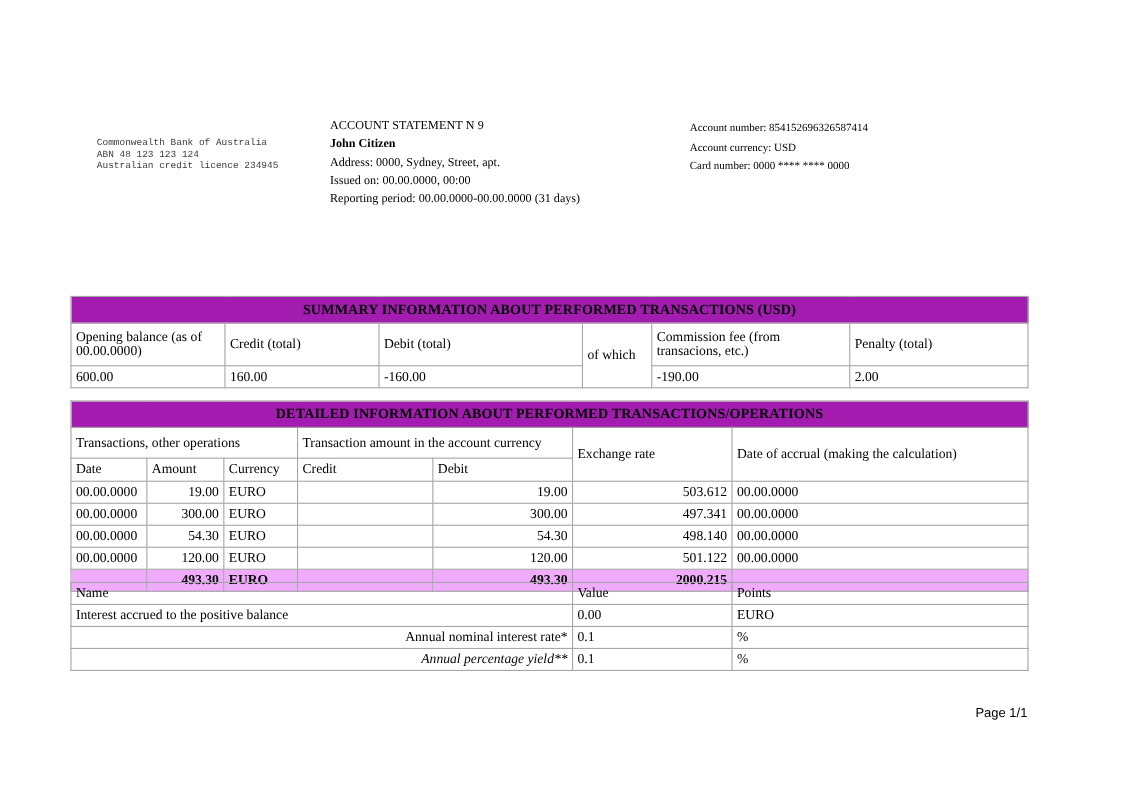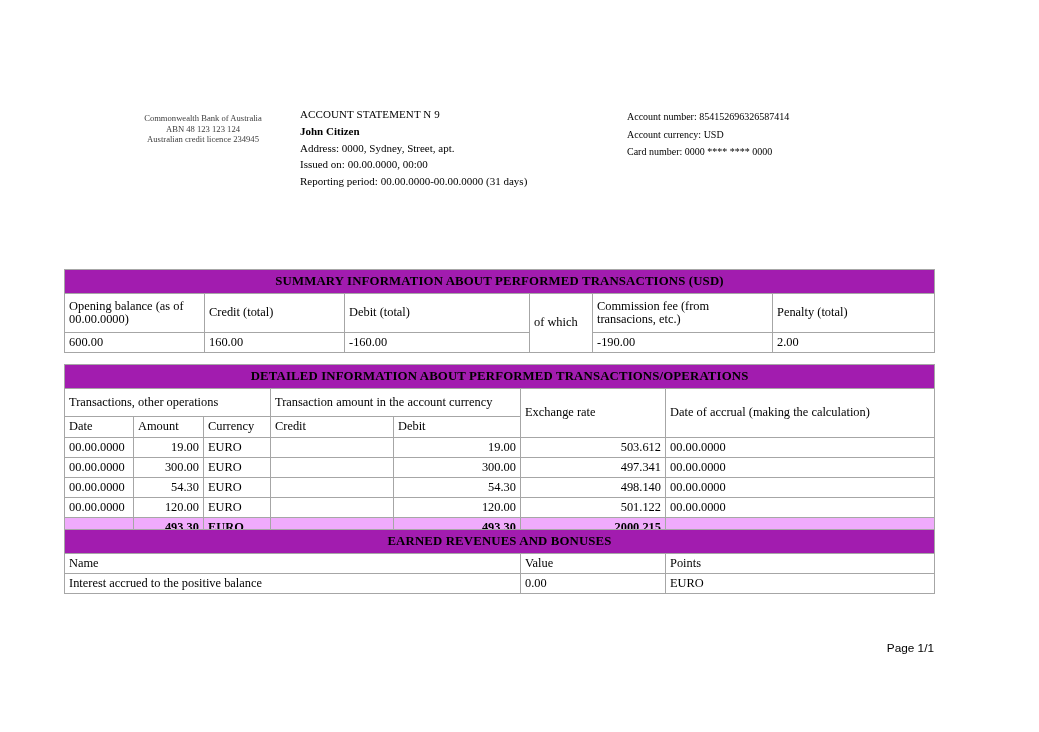--- a/index.html
+++ b/index.html
@@ -52,26 +52,25 @@
   }
   .logo-mark {
     position: relative;
     width: 44px;
     height: 40px;
     margin-left: 8px;
     margin-top: -4px;
     flex: none;
   }
   .logo-sub {
-    font-family: Liberation Serif, serif;
+    font-family: Liberation Mono, monospace;
     font-size: 8.6px;
     line-height: 10.5px;
     color: #3d3d3d;
-    margin-top: 5px;
-    text-align: center;
+    margin-top: 17px;
   }
 
   
   .stmt-center {
     position: absolute;
     left: 300px;
     top: 6px;
     width: 300px;
     text-align: left;
     font-family: Liberation Serif, serif;
@@ -294,30 +293,37 @@
 </table>
 
 <table class="doc" id="revenues-table">
   <colgroup>
     <col style="width:456px">
       <col style="width:145px">
       <col style="width:269px">
   </colgroup>
   <tbody>
     <tr>
-      <td class="banner" colspan="3">EARNED REVENUES AND BONUSES</td>
-    </tr>
-    <tr>
       <td class="c">Name</td>
       <td class="c">Value</td>
       <td class="c">Points</td>
     </tr>
     <tr>
       <td class="l">Interest accrued to the positive balance</td>
       <td class="c">0.00</td>
       <td class="c">EURO</td>
     </tr>
+    <tr>
+      <td class="r">Annual nominal interest rate*</td>
+      <td class="c">0.1</td>
+      <td class="c">%</td>
+    </tr>
+    <tr>
+      <td class="r i">Annual percentage yield**</td>
+      <td class="c">0.1</td>
+      <td class="c">%</td>
+    </tr>
   </tbody>
 </table>
 
 <div class="footer">
   <span>Page 1/1</span>
 </div>
 
 </body></html>

